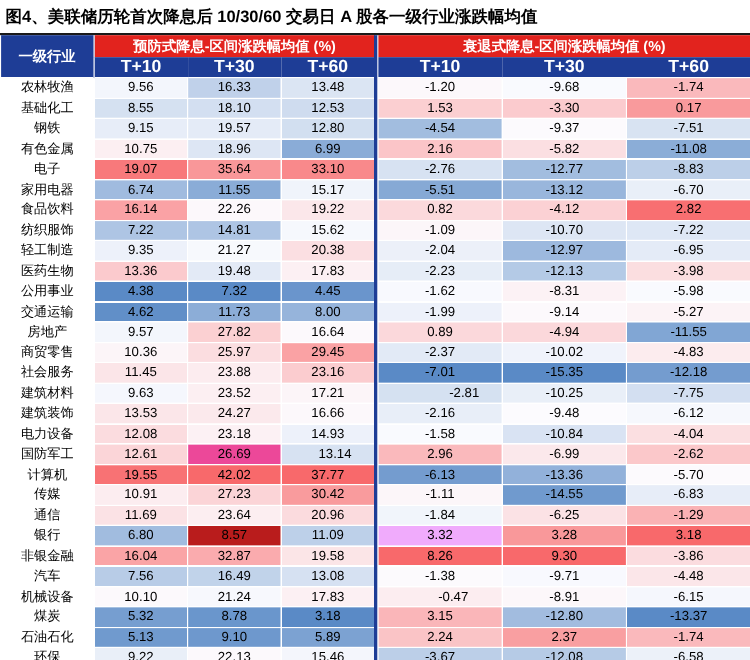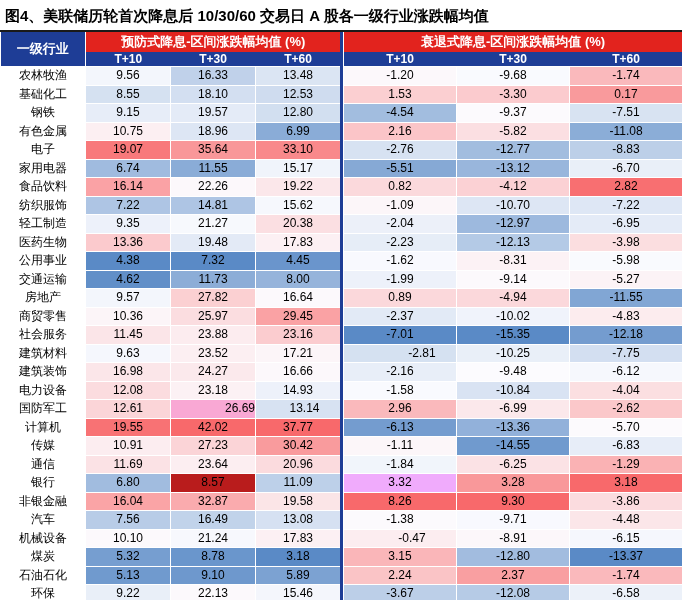--- a/index.html
+++ b/index.html
@@ -8,21 +8,21 @@
 
   .title-bar { padding: 6px 4px 4px 5px; border-bottom: 2px solid var(--rule, #1A1A1A); }
   .title-text { font-size: 15px; font-weight: 700; color: #000; line-height: 20px; white-space: nowrap; }
 
   .table-wrap { position: relative; }
   table { border-collapse: collapse; table-layout: fixed; width: 682px; }
   th, td { padding: 0; }
   thead th { color: #FFFFFF; font-weight: 700; text-align: center; }
   th.corner { background: var(--navy, #1E3D96); font-size: 13px; border-right: 1px solid #fff; }
   th.grp { background: var(--red, #E2231E); font-size: 13px; height: 20px; }
-  th.sub { background: var(--navy, #1E3D96); font-size: 12px; height: 14px; }
+  th.sub { background: var(--navy, #1E3D96); font-size: 16px; height: 14px; }
   tbody td { height: 17.5px; line-height: 17.5px; font-size: 12px; text-align: center;
     color: #000; border: 1px solid #fff; overflow: hidden; white-space: nowrap; }
   tbody td.label { background: #fff; }
   td.divcol, th.divcol { border: none; }
   .divider-overlay { position: absolute; left: 340px; top: 0; width: 3px; height: 100%;
     background: var(--navy, #1E3D96); }
 </style>
 </head>
 <body>
 
@@ -214,42 +214,42 @@
           <td style="background: rgb(245, 247, 253);">9.63</td>
           <td style="background: rgb(252, 239, 242);">23.52</td>
           <td style="background: rgb(252, 245, 248);">17.21</td>
           <td class="divcol"></td>
           <td style="background: rgb(213, 225, 241); padding-left: 44px;">-2.81</td>
           <td style="background: rgb(233, 239, 248);">-10.25</td>
           <td style="background: rgb(211, 223, 241);">-7.75</td>
         </tr>
         <tr>
           <td class="label">建筑装饰</td>
-          <td style="background: rgb(251, 230, 233);">16.98</td>
+          <td style="background: rgb(251, 230, 233);">13.53</td>
           <td style="background: rgb(251, 233, 236);">24.27</td>
           <td style="background: rgb(252, 248, 251);">16.66</td>
           <td class="divcol"></td>
           <td style="background: rgb(232, 238, 248);">-2.16</td>
           <td style="background: rgb(252, 251, 254);">-9.48</td>
           <td style="background: rgb(246, 248, 253);">-6.12</td>
         </tr>
         <tr>
           <td class="label">电力设备</td>
           <td style="background: rgb(251, 220, 223);">12.08</td>
           <td style="background: rgb(252, 241, 244);">23.18</td>
           <td style="background: rgb(237, 241, 250);">14.93</td>
           <td class="divcol"></td>
           <td style="background: rgb(249, 250, 254);">-1.58</td>
           <td style="background: rgb(217, 227, 243);">-10.84</td>
           <td style="background: rgb(251, 223, 225);">-4.04</td>
         </tr>
         <tr>
           <td class="label">国防军工</td>
           <td style="background: rgb(251, 213, 216);">12.61</td>
-          <td style="background: #f9a8d4; text-align: right;">26.69</td>
+          <td style="background: #ec4899;">26.69</td>
           <td style="background: rgb(215, 226, 242); padding-left: 13px;">13.14</td>
           <td class="divcol"></td>
           <td style="background: rgb(250, 185, 188);">2.96</td>
           <td style="background: rgb(251, 232, 235); margin-left: 26px;">-6.99</td>
           <td style="background: rgb(251, 200, 202);">-2.62</td>
         </tr>
         <tr>
           <td class="label">计算机</td>
           <td style="background: rgb(248, 114, 116);">19.55</td>
           <td style="background: rgb(248, 105, 107);">42.02</td>

